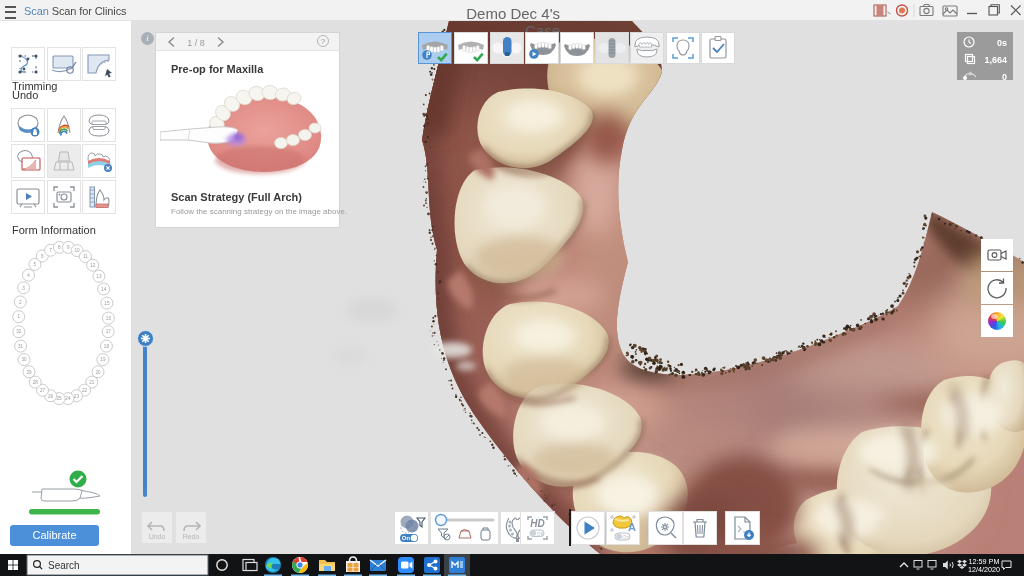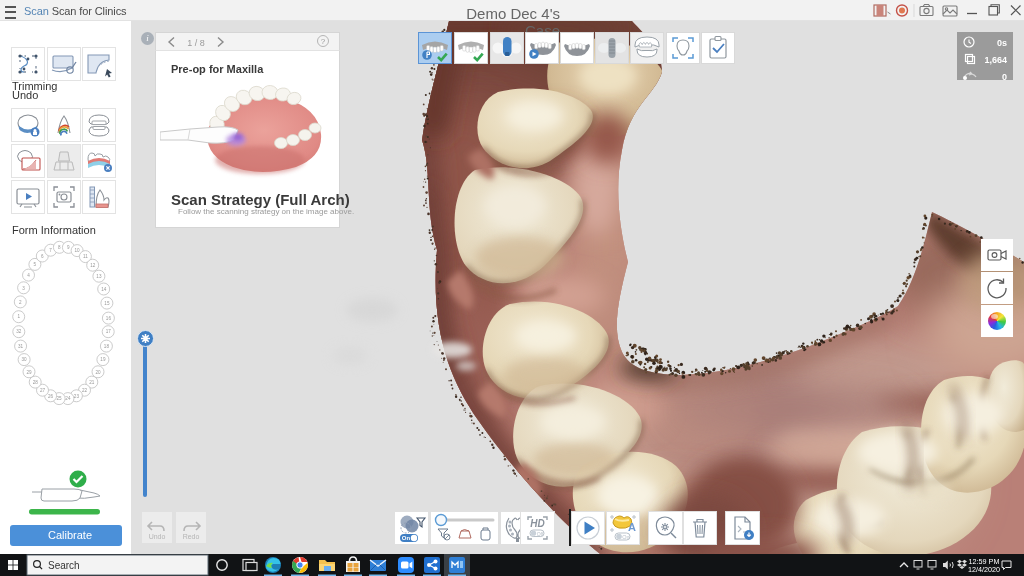--- a/index.html
+++ b/index.html
@@ -869,22 +869,22 @@
 
   <div class="abs" style="left:20px;top:470px;">
     <svg width="100" height="50" viewBox="0 0 100 50">
       <circle cx="58" cy="9" r="8.5" fill="#2fae4a"></circle>
       <path d="M53.5,9 l3,3 l6,-6" stroke="#fff" stroke-width="2.2" fill="none"></path>
       <path d="M12,22 h10 M60,20 l14,3 q4,1 6,3 l-6,1 q-10,2 -18,1" fill="none" stroke="#9aa0a6" stroke-width="1"></path>
       <path d="M22,19 h32 q6,0 8,2 l-2,7 q-2,3 -8,3 h-28 q-3,0 -3,-3 Z" fill="#fff" stroke="#9aa0a6" stroke-width="1"></path>
       <rect x="9" y="39" width="71" height="5.5" rx="2.7" fill="#3cb54a"></rect>
     </svg>
   </div>
-  <div class="abs" style="left:10px;top:525px;width:104px;height:21px;background:#4b90d9;border-radius:3px;
-       color:#fff;font-size:11px;text-align:center;line-height:21px;padding-left:8px;">Calibrate</div>
+  <div class="abs" style="left:10px;top:525px;width:89px;height:21px;background:#4b90d9;border-radius:3px;
+       color:#fff;font-size:11px;text-align:center;line-height:21px;">Calibrate</div>
 
   <div class="abs" style="left:143px;top:344px;width:4px;height:153px;background:#4384cc;border-radius:2px;"></div>
   <div class="abs" style="left:137px;top:330px;width:15px;height:15px;border-radius:50%;background:#3f7fc4;border:1px solid #dbe7f3;">
      <svg width="15" height="15" viewBox="0 0 15 15">
         <path d="M7.5,3 v9 M3,7.5 h9 M4.3,4.3 l6.4,6.4 M10.7,4.3 l-6.4,6.4" stroke="#fff" stroke-width="1.6"></path>
       </svg>
   </div>
 
   <div class="abs" style="left:141px;top:511px;width:32px;height:33px;background:#ececec;border:1px solid #e0e0e0;box-sizing:border-box;">
     <svg width="30" height="31" viewBox="0 0 30 31">
@@ -939,22 +939,22 @@
       <ellipse cx="133" cy="60" rx="6.5" ry="5.5"></ellipse>
       <ellipse cx="145" cy="55" rx="6.5" ry="5.5"></ellipse>
       <ellipse cx="155" cy="48" rx="6" ry="5"></ellipse>
     </g>
 
     <path d="M0,52 L30,49 L58,47 Q72,46 78,50 L74,60 Q65,64 50,63 L28,60 L0,60 Z" fill="#fdfdfd" stroke="#c9c9c9" stroke-width="1"></path>
     <path d="M30,49 L28,60" stroke="#d9d9d9" stroke-width="1"></path>
     <ellipse cx="76" cy="60" rx="10" ry="6" fill="#b48ae0" opacity="0.85" filter="url(#gb2)"></ellipse>
     <ellipse cx="78" cy="57" rx="5" ry="3.5" fill="#8f5fd6" opacity="0.9" filter="url(#gb2)"></ellipse>
   </svg>
-  <div class="abs" style="left:171px;top:191px;font-size:15px;font-weight:bold;color:#3a3a3a;">Scan Strategy (Full Arch)</div>
-  <div class="abs" style="left:178px;top:207px;font-size:8px;color:#9a9a9a;">Follow the scanning strategy on the image above.</div>
+  <div class="abs" style="left:171px;top:191px;font-size:11px;font-weight:bold;color:#3a3a3a;">Scan Strategy (Full Arch)</div>
+  <div class="abs" style="left:171px;top:207px;font-size:8px;color:#9a9a9a;">Follow the scanning strategy on the image above.</div>
 
 <div class="tbtn" style="left:418px;top:32px;background:#abcdf0;border-color:#5b94d6;">
   <svg width="32" height="30" viewBox="0 0 32 30">
         <path d="M3,12 Q16,5 29,12 L28,17 Q16,11 4,17 Z" fill="#a5a5a5"></path>
         <rect x="7.6" y="12.4" width="3.1" height="5.6" rx="1.3" fill="#fff" stroke="#c2c2c2" stroke-width="0.5"></rect>
         <rect x="11.0" y="13.6" width="3.1" height="5.6" rx="1.3" fill="#fff" stroke="#c2c2c2" stroke-width="0.5"></rect>
         <rect x="14.4" y="14.0" width="3.1" height="5.6" rx="1.3" fill="#fff" stroke="#c2c2c2" stroke-width="0.5"></rect>
         <rect x="17.8" y="13.6" width="3.1" height="5.6" rx="1.3" fill="#fff" stroke="#c2c2c2" stroke-width="0.5"></rect>
         <rect x="21.2" y="12.4" width="3.1" height="5.6" rx="1.3" fill="#fff" stroke="#c2c2c2" stroke-width="0.5"></rect>
         <circle cx="8" cy="22" r="4.8" fill="#4181c4"></circle>

